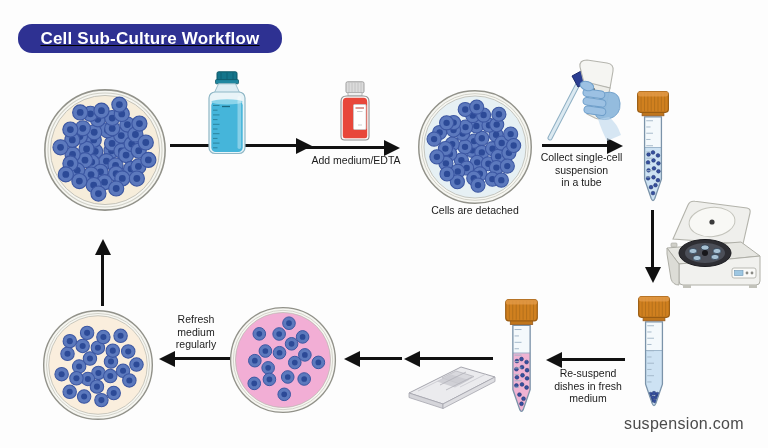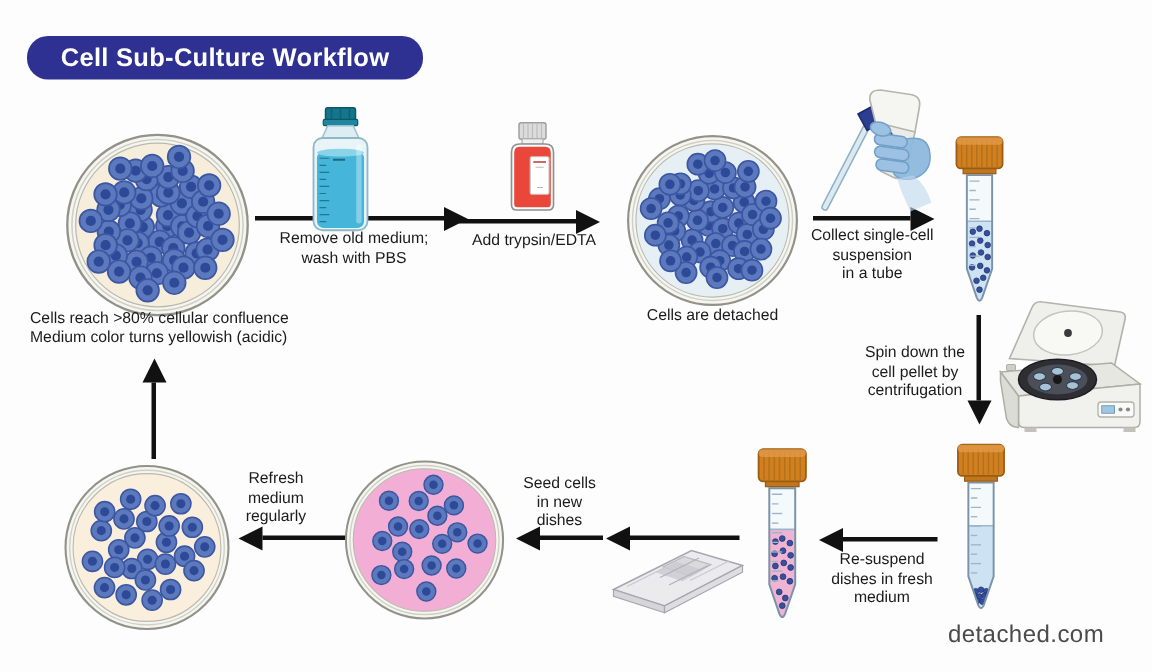--- a/index.html
+++ b/index.html
@@ -24,21 +24,21 @@
   .arrow.up::before{content:"";position:absolute;bottom:100%;left:50%;transform:translateX(-50%);
     border-bottom:16px solid #111;border-left:8px solid transparent;border-right:8px solid transparent;}
   .arrow.down::after{content:"";position:absolute;top:100%;left:50%;transform:translateX(-50%);
     border-top:16px solid #111;border-left:8px solid transparent;border-right:8px solid transparent;}
 </style>
 </head>
 <body>
 
 <div class="stage">
 
-  <div class="title-badge" id="title-badge" style="background: rgb(46, 49, 146);">
+  <div class="title-badge" id="title-badge" style="background: rgb(46, 49, 146); text-decoration: underline;">
     <span>Cell Sub-Culture Workflow</span>
   </div>
 
   <div class="arrow h right" style="left:170px;top:144px;width:126px"></div>
   <div class="arrow h right" style="left:306px;top:146px;width:78px"></div>
   <div class="arrow h right" style="left:542px;top:144px;width:65px"></div>
   <div class="arrow v down" style="left:651px;top:210px;height:57px"></div>
   <div class="arrow h left" style="left:562px;top:358px;width:63px"></div>
   <div class="arrow h left" style="left:420px;top:357px;width:73px"></div>
   <div class="arrow h left" style="left:360px;top:357px;width:42px"></div>
@@ -570,36 +570,26 @@
     <path d="M5,33 L39,44 L39,48.5 L5,37.5 Z" fill="#d5d5da" stroke="#a6a6ae" stroke-width="0.8"></path>
     <path d="M39,44 L91,17 L91,21.5 L39,48.5 Z" fill="#dedee2" stroke="#a6a6ae" stroke-width="0.8"></path>
     <path d="M38,18 L52,11 L70,16.5 L56,24 Z" fill="#d9d9de" stroke="#b4b4bc" stroke-width="0.7"></path>
     <path d="M33,21.5 L47,14.5 L65,20 L51,27.5 Z" fill="#c9c9d0" opacity="0.8"></path>
     <line x1="36" y1="25" x2="62" y2="12" stroke="#b0b0b8" stroke-width="0.8"></line>
     <line x1="42" y1="30" x2="68" y2="17" stroke="#b0b0b8" stroke-width="0.8"></line>
     <line x1="14" y1="31" x2="40" y2="18" stroke="#c8c8ce" stroke-width="0.8"></line>
     <line x1="56" y1="27" x2="82" y2="14" stroke="#c8c8ce" stroke-width="0.8"></line>
   </svg>
 
-  <div class="label la" style="left:20px;top:206px;width:280px">Cells reach &gt;80% cellular confluence
-Medium color turns yellowish (acidic)</div>
-  <div class="label" style="left:156px;top:153px;width:160px">Remove old medium;
-wash with PBS</div>
-  <div class="label" style="left:296px;top:154px;width:120px">Add trypsin/EDTA</div>
+  <div class="label" style="left:296px;top:154px;width:120px">Add medium/EDTA</div>
   <div class="label" style="left:519px;top:151px;width:125px">Collect single-cell
 suspension
 in a tube</div>
   <div class="label" style="left:400px;top:204px;width:150px">Cells are detached</div>
-  <div class="label" style="left:548px;top:229px;width:124px">Spin down the
-cell pellet by
-centrifugation</div>
   <div class="label" style="left:526px;top:367px;width:124px">Re-suspend
 dishes in fresh
 medium</div>
-  <div class="label" style="left:321px;top:316px;width:104px">Seed cells
-in new
-dishes</div>
-  <div class="label" style="left:132px;top:313px;width:104px">Refresh
+  <div class="label" style="left:144px;top:313px;width:104px">Refresh
 medium
 regularly</div>
 
-  <div class="watermark" style="color: rgb(75, 75, 75);">detached.com</div>
+  <div class="watermark" style="color: rgb(75, 75, 75);">suspension.com</div>
 </div>
 
 </body></html>

